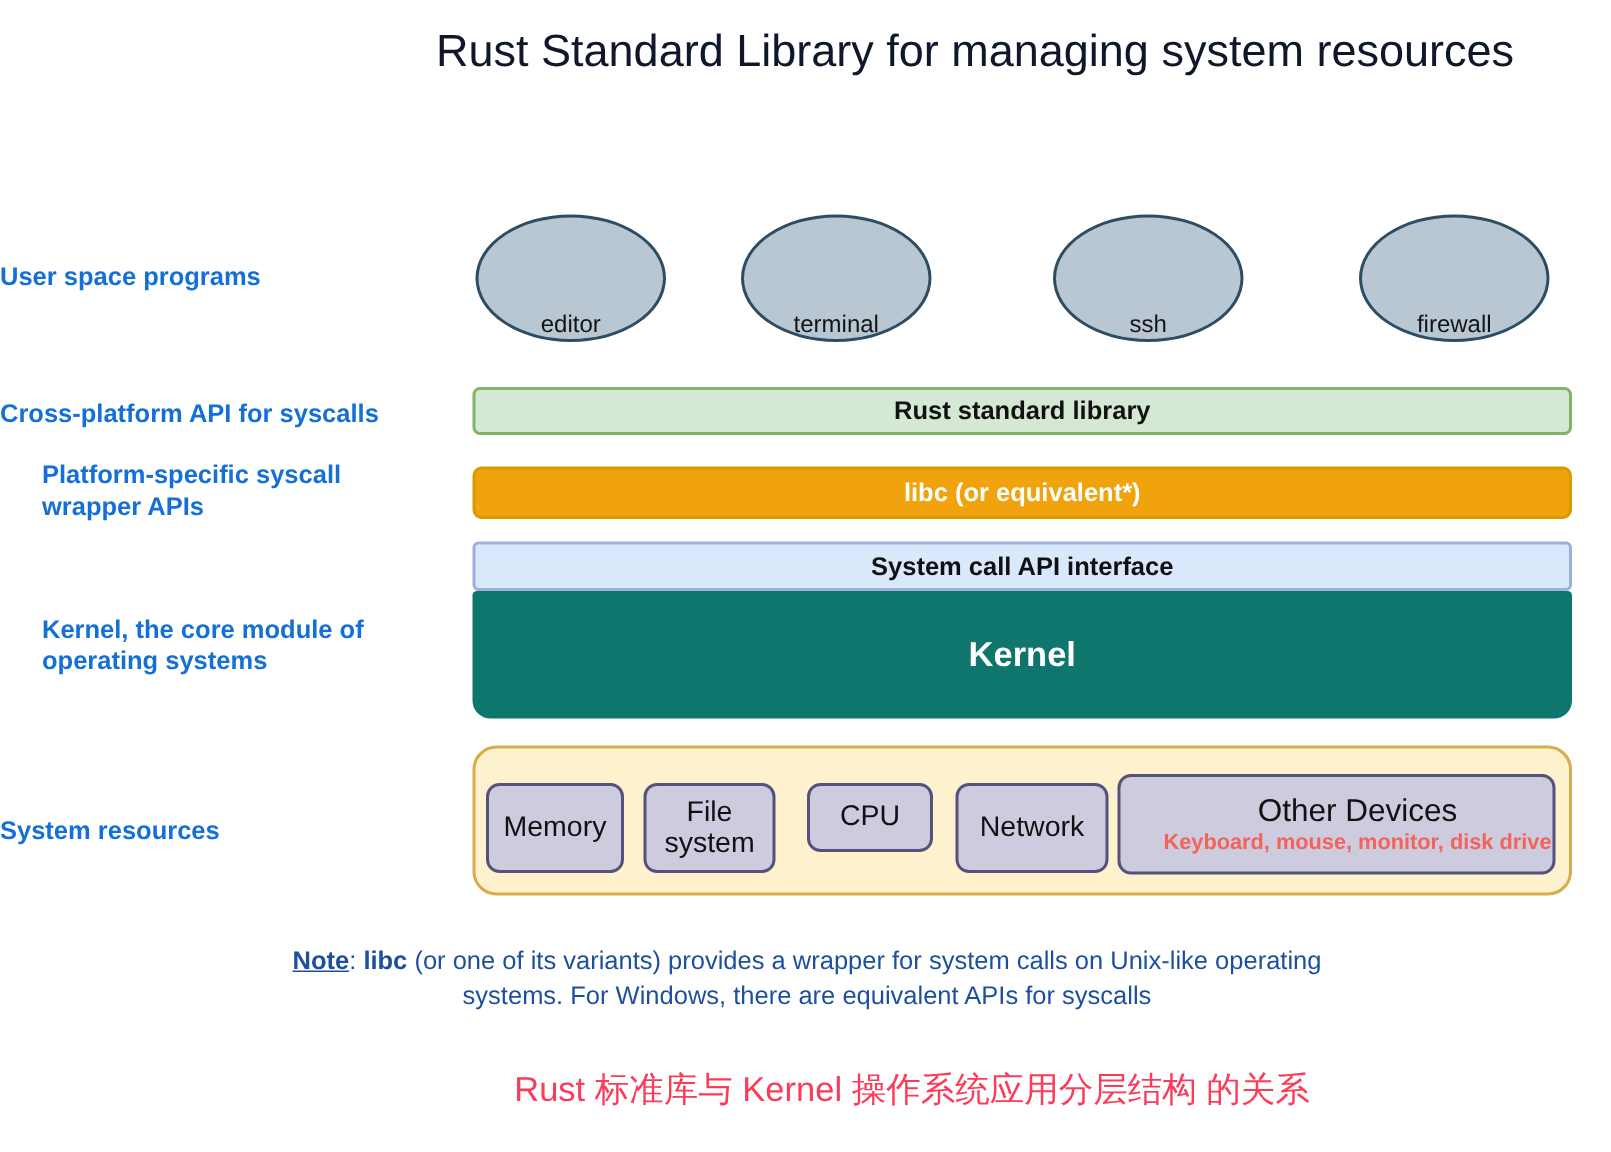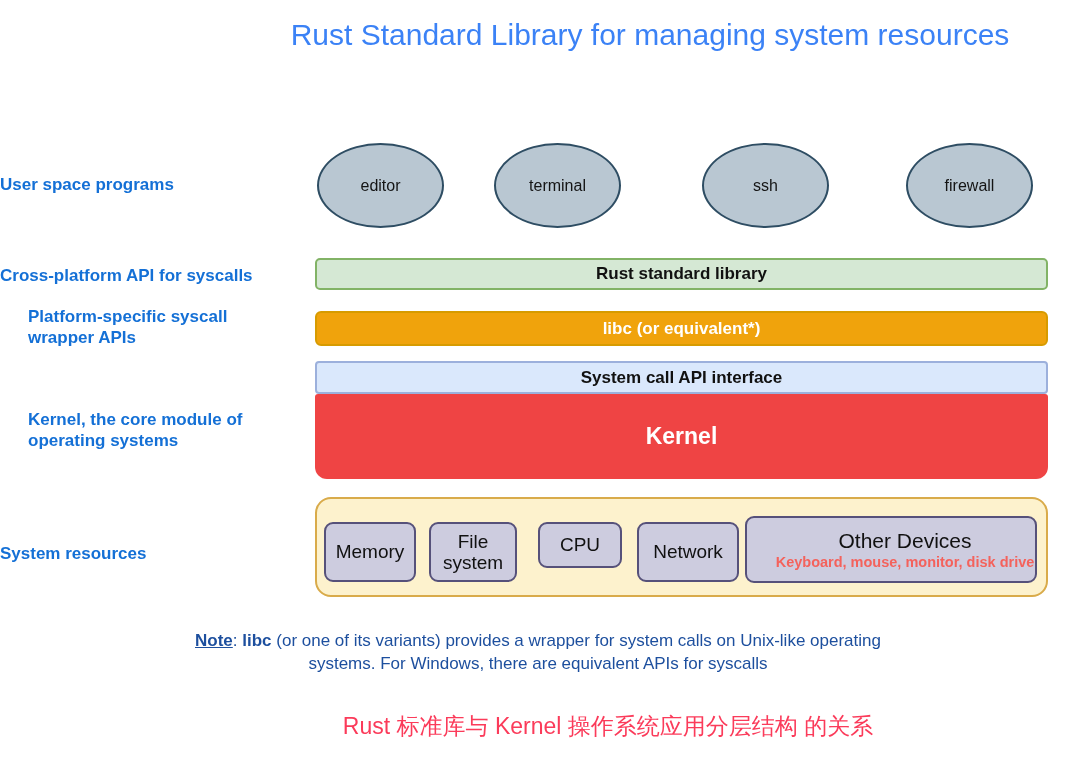--- a/index.html
+++ b/index.html
@@ -11,21 +11,21 @@
     background: #ffffff;
     font-family: "Liberation Sans", sans-serif;
     overflow: hidden;
   }
   .title {
     position: absolute;
     left: 280px; top: 16px; width: 740px;
     text-align: center;
     font-size: 30px;
     line-height: 38px;
-    color: #3b82f6;
+    color: #0f172a;
   }
   .side-label {
     position: absolute;
     left: 0; width: 295px;
     text-align: left;
     color: #1470d6;
     font-weight: bold;
     font-size: 17px;
     line-height: 21px;
   }
@@ -36,21 +36,21 @@
   #lbl-kernel { top: 409px; }
   #lbl-resources { top: 543px; }
 
   .ellipse {
     position: absolute;
     top: 143px;
     width: 127px; height: 85px;
     background: #b9c7d2;
     border: 2px solid #2e4d63;
     border-radius: 50%;
-    display: flex; align-items: center; justify-content: center;
+    display: flex; align-items: flex-end; justify-content: center;
     font-size: 16px; color: #141414;
   }
   #ellipse-editor   { left: 317px; }
   #ellipse-terminal { left: 494px; }
   #ellipse-ssh      { left: 702px; }
   #ellipse-firewall { left: 906px; }
 
   .bar {
     position: absolute;
     left: 315px; width: 733px;
@@ -71,21 +71,21 @@
     color: #ffffff;
   }
   .bar-lightblue {
     top: 361px; height: 33px;
     background: #dae8fc;
     border: 2px solid #9cb0dc;
     border-radius: 4px;
   }
   .bar-kernel {
     top: 394px; height: 85px;
-    background: #ef4444;
+    background: #0f766e;
     border: none;
     border-radius: 3px 3px 12px 12px;
     color: #ffffff;
     font-size: 23px;
     font-weight: 600;
   }
 
   .resources-container {
     position: absolute;
     left: 315px; top: 497px;

